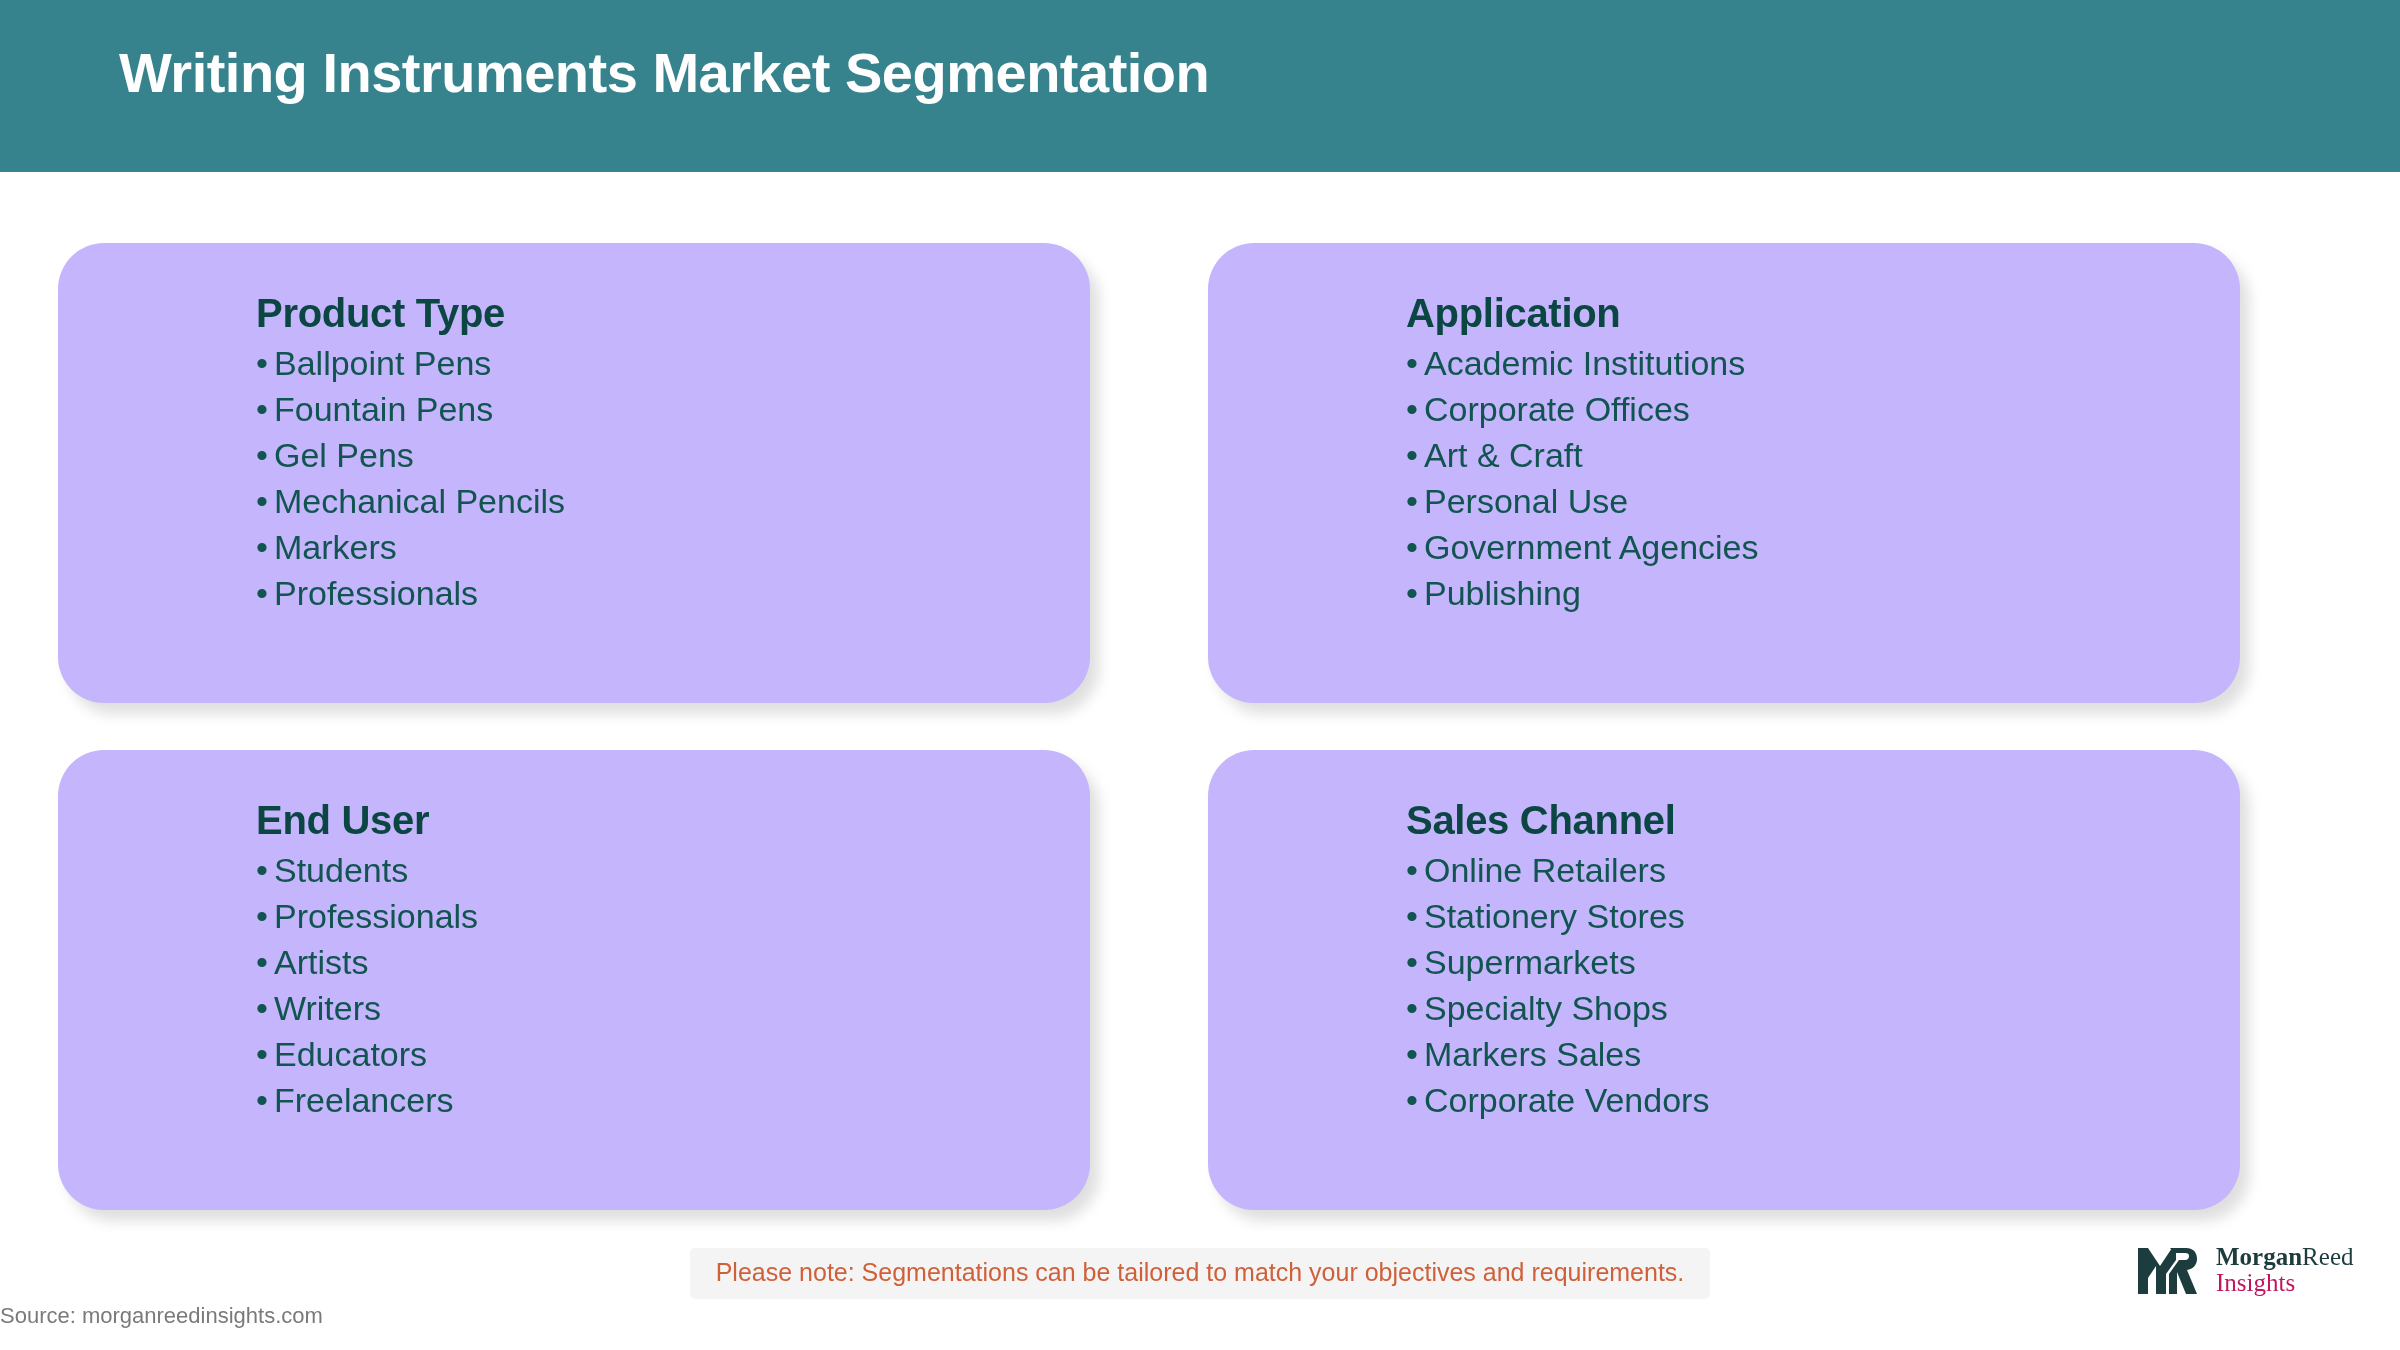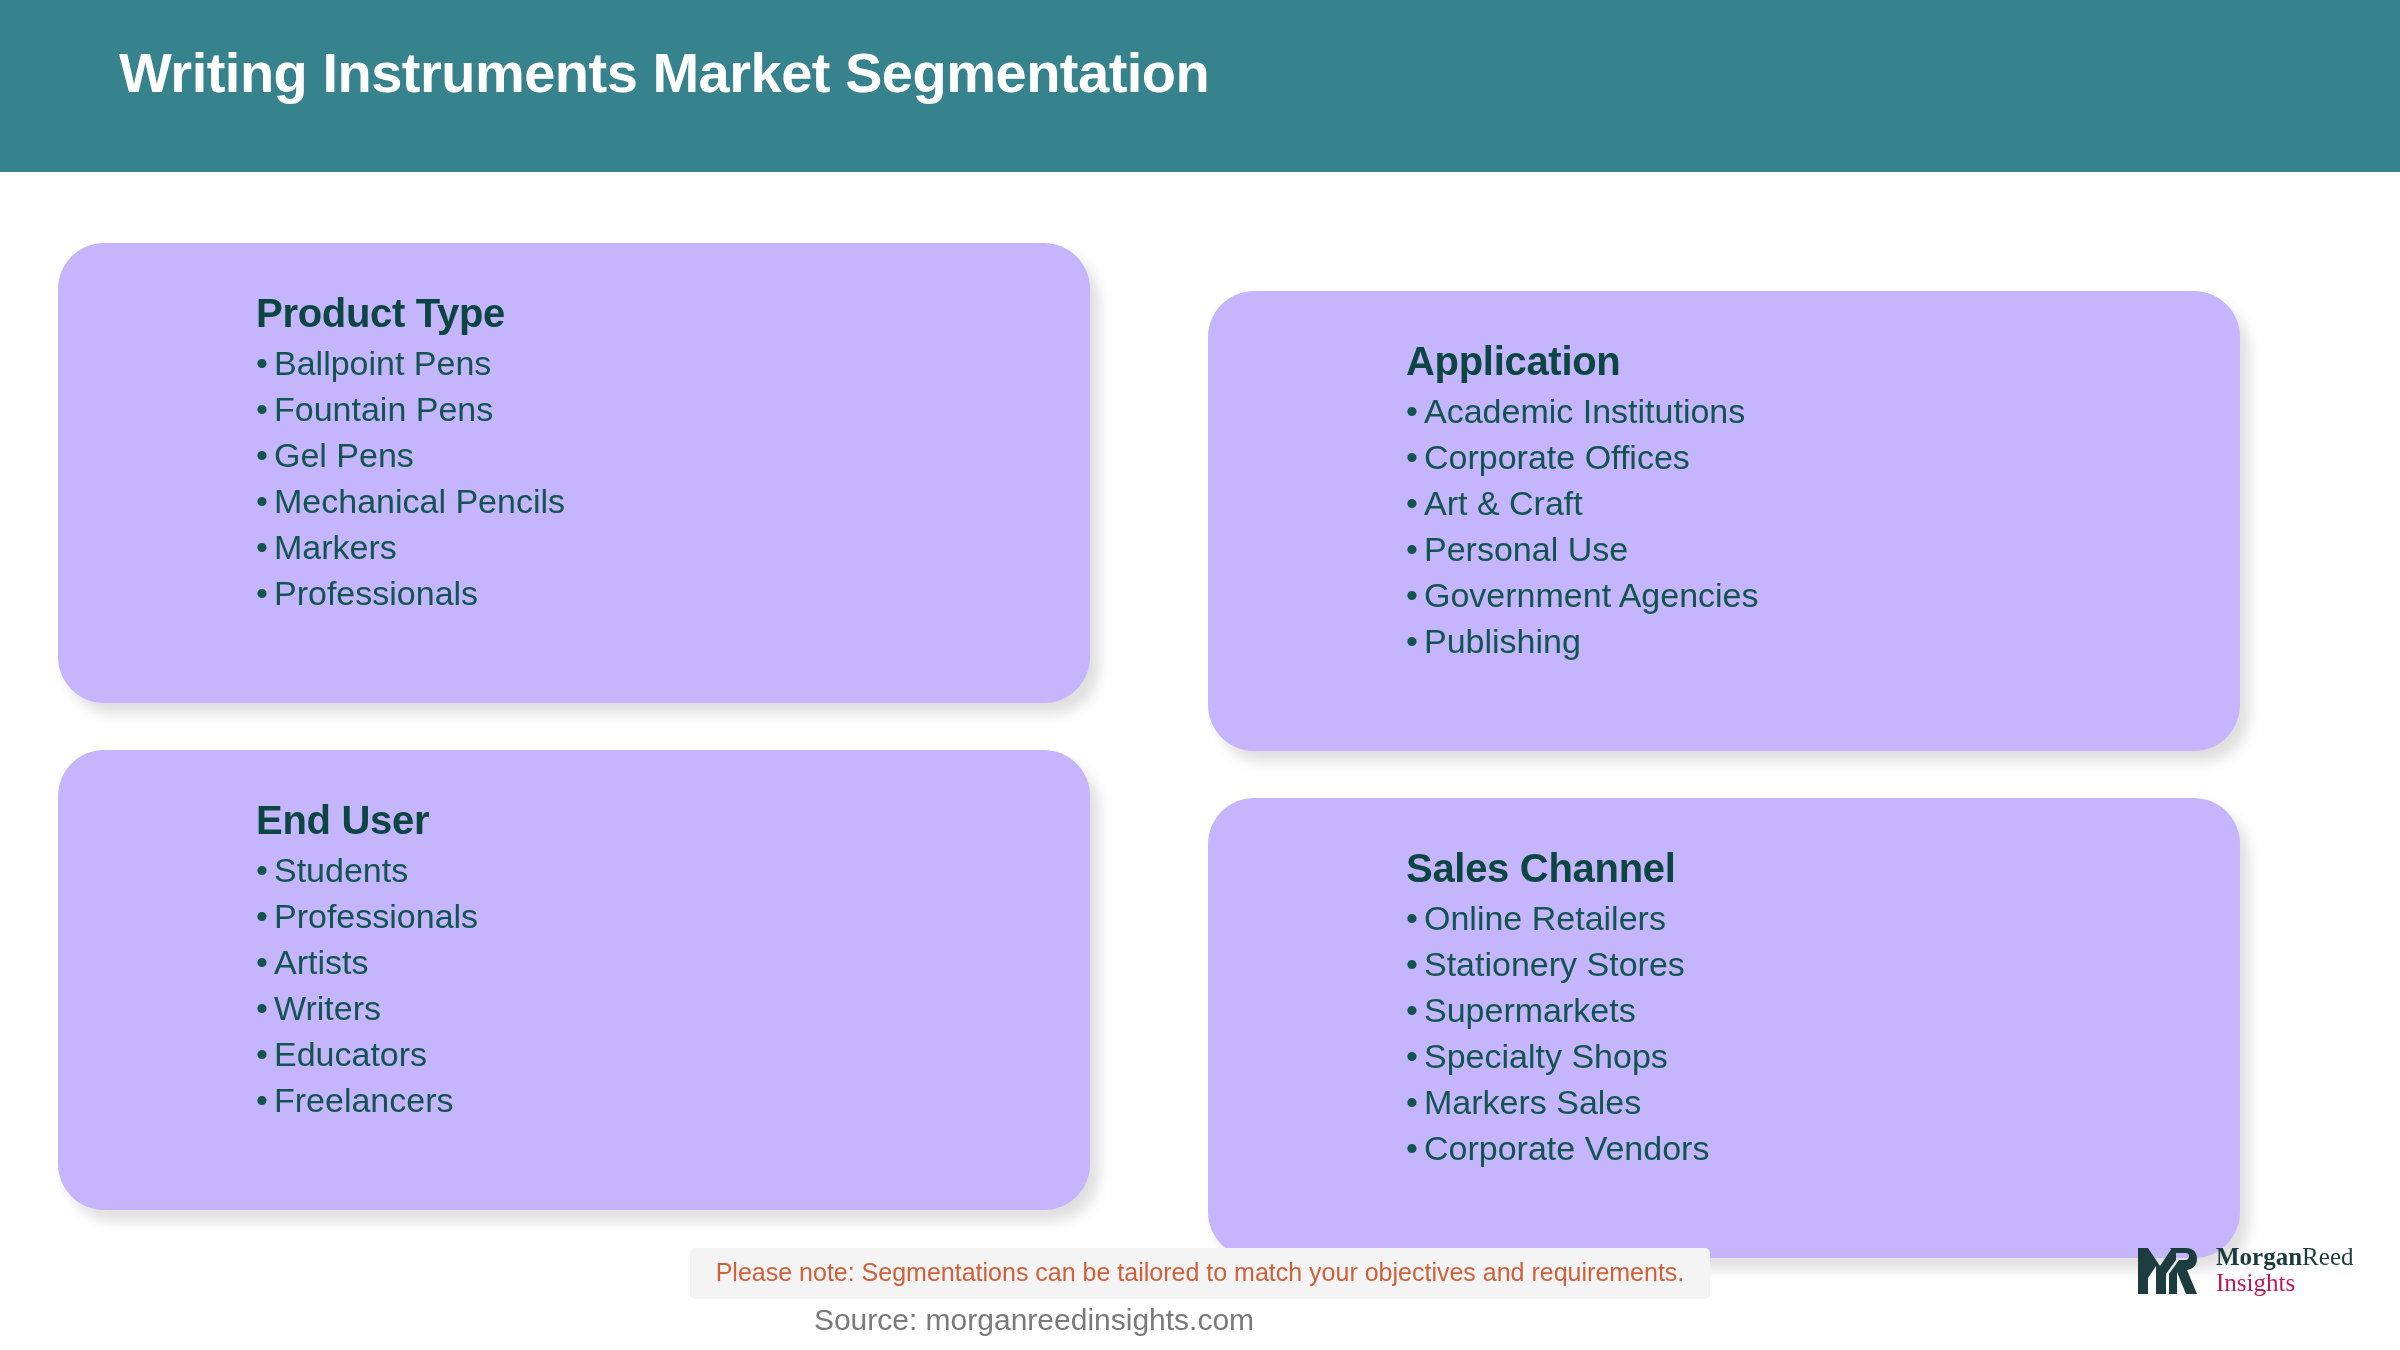--- a/index.html
+++ b/index.html
@@ -45,21 +45,21 @@
   }
   .card {
     position: absolute;
     background: #c4b5fd;
     border-radius: 46px;
     box-shadow: 9px 11px 14px rgba(0,0,0,0.13);
   }
   .card-r1 { top: 71px;  height: 460px; }
   .card-r2 { top: 578px; height: 460px; }
   .card-c1 { left: 58px;   width: 1032px; }
-  .card-c2 { left: 1208px; width: 1032px; margin-top: 48px; }
+  .card-c2 { left: 1208px; width: 1032px; }
 
   .card-inner {
     position: absolute;
     left: 198px;
     top: 48px;
     right: 30px;
   }
   .card-title {
     font-size: 40px;
     font-weight: bold;
@@ -102,22 +102,21 @@
     font-size: 25px;
     padding: 10px 26px 12px 26px;
     border-radius: 5px;
     white-space: nowrap;
   }
   .source {
     position: absolute;
     left: 0;
     top: 1303px;
     width: 2068px;
-    text-align: center;
-    font-size: 30px;
+    font-size: 22px;
     color: #7A7A7A;
     white-space: nowrap;
   }
 
   
   .logo {
     position: absolute;
     left: 2136px;
     top: 1244px;
     display: flex;

